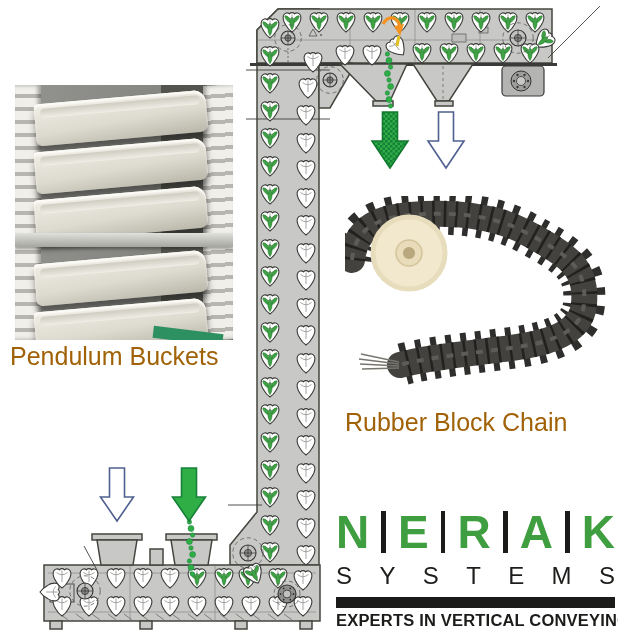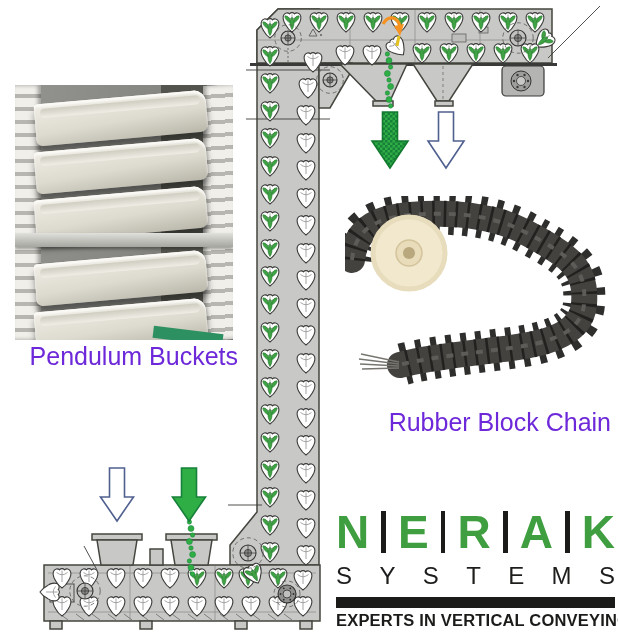--- a/index.html
+++ b/index.html
@@ -19,21 +19,21 @@
   .pb-bucket{position:absolute;left:20px;width:172px;height:42px;border-radius:4px 12px 8px 6px;
              background:linear-gradient(175deg,#f0eee6 0%,#dddacf 55%,#b9b6aa 100%);
              transform:rotate(-5deg);box-shadow:0 7px 7px rgba(0,0,0,.4),inset 0 3px 2px #fbfaf6;}
   .pb-bucket:after{content:"";position:absolute;left:6px;right:6px;top:5px;height:9px;border-radius:4px;
              background:linear-gradient(#cfccc1,#efede5);}
   .crossbar{position:absolute;left:0;top:148px;width:100%;height:14px;
             background:linear-gradient(#e0e0dc,#a6a6a0);box-shadow:0 2px 3px rgba(0,0,0,.35);z-index:5;}
   .green-guide{position:absolute;right:10px;bottom:-2px;width:70px;height:12px;background:#2d9060;
                transform:rotate(7deg);}
   
-  .cap{position:absolute;color:#6d28d9;font-size:25px;text-align:right;letter-spacing:0;}
+  .cap{position:absolute;color:#a16207;font-size:25px;text-align:left;letter-spacing:0;}
   .cap-pendulum{left:10px;top:342px;width:228px;}
   .cap-chain{left:345px;top:408px;width:266px;}
   
   #chainphoto{position:absolute;left:345px;top:196px;}
   
   .logo{position:absolute;left:336px;top:509px;width:279px;}
   .logo-row{display:flex;justify-content:space-between;align-items:center;height:45px;}
   .logo-letter{font-size:46px;line-height:44px;font-weight:bold;color:#3f9e3f;}
   .logo-sep{width:4.5px;height:42px;background:#1b1b19;}
   .logo-systems{display:flex;justify-content:space-between;margin-top:9px;height:26px;}

